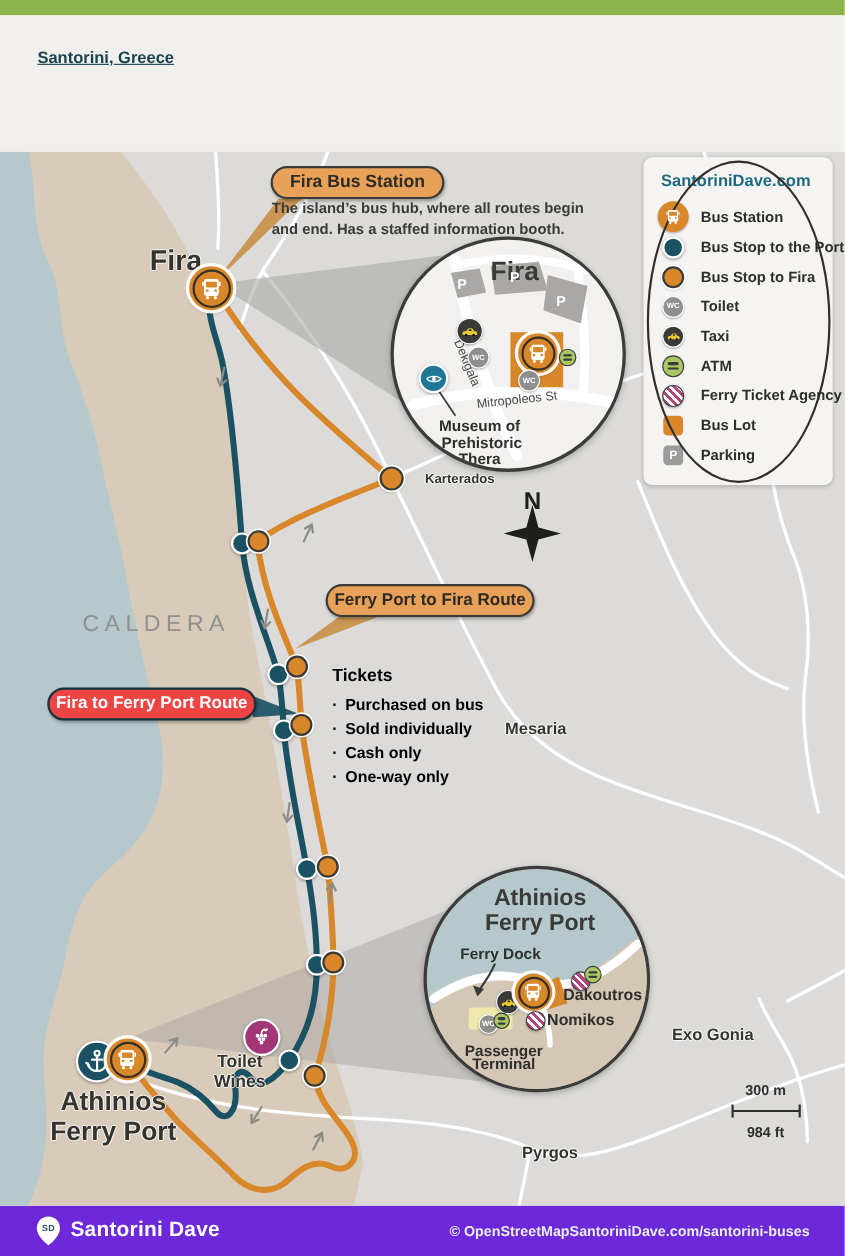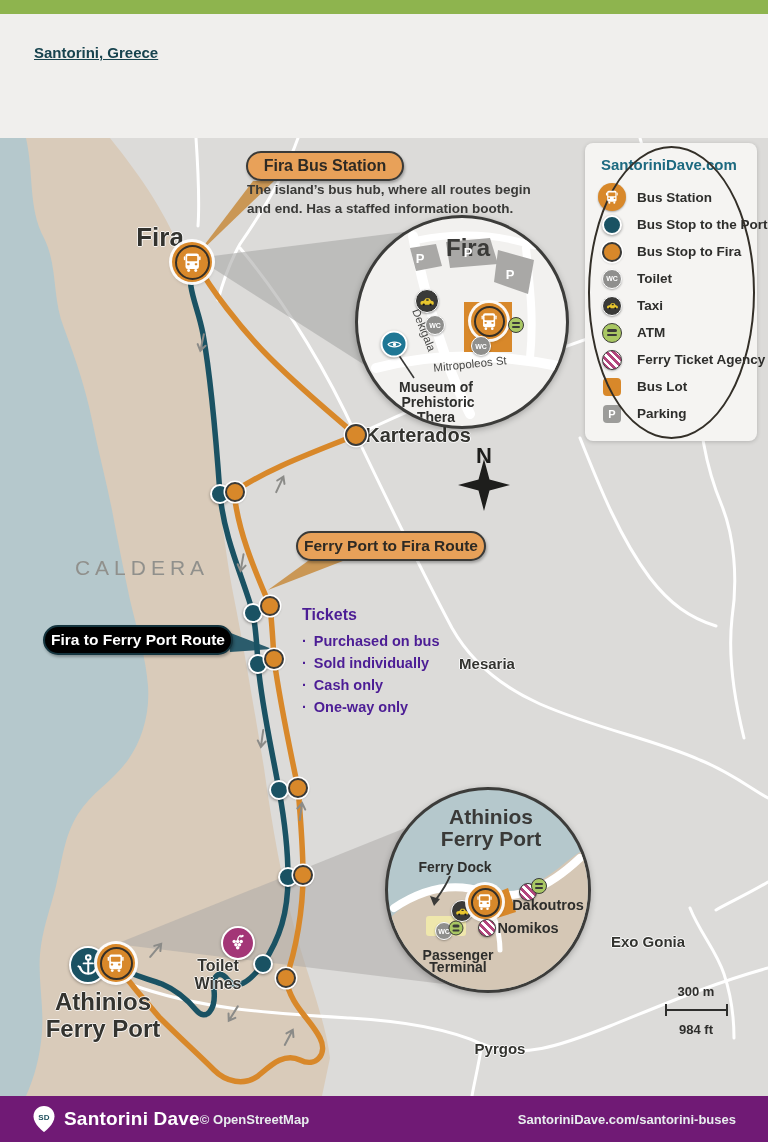--- a/index.html
+++ b/index.html
@@ -19,25 +19,25 @@
   .map > svg.base { position:absolute; left:0; top:0; }
 
   .place { position:absolute; transform:translate(-50%,-50%); font-weight:700; color:#33332f; white-space:nowrap;
            text-shadow:0 1px 0 rgba(255,255,255,.75), 0 -1px 0 rgba(255,255,255,.75), 1px 0 0 rgba(255,255,255,.75), -1px 0 0 rgba(255,255,255,.75); }
   .caldera { font-weight:400; color:#90908c; letter-spacing:5px; font-size:21px; text-shadow:none; }
 
   
   .pill { position:absolute; display:flex; align-items:center; justify-content:center; border:2.5px solid #3a3a38;
           border-radius:16px; font-weight:700; white-space:nowrap; box-shadow:1px 2px 3px rgba(0,0,0,.3); }
   .pill.orange { background:#e8a159; color:#2e2a24; }
-  .pill.teal { background:#000000; color:#fff; border-color:#14343e; }
+  .pill.teal { background:#ef4444; color:#fff; border-color:#14343e; }
 
   .desc { position:absolute; font-size:13.5px; font-weight:700; color:#3a3a38; line-height:19px; }
 
-  .tickets { position:absolute; color:#4c1d95; }
+  .tickets { position:absolute; color:#000000; }
   .tickets .t-title { font-size:16px; font-weight:800; margin-bottom:6px; }
   .tickets .t-row { font-size:14.5px; font-weight:700; line-height:22px; display:flex; gap:7px; }
   .tickets .t-row.strong { font-weight:800; }
 
   
   .busmark { position:absolute; transform:translate(-50%,-50%); background:#d8882a; border-radius:50%;
              box-shadow:0 0 0 3px rgba(255,255,255,.95), 0 2px 4px rgba(0,0,0,.35);
              display:flex; align-items:center; justify-content:center; }
   .busmark::before { content:""; position:absolute; inset:2.5px; border:2.2px solid #332f28; border-radius:50%; }
   .busmark svg { width:56%; height:56%; position:relative; }
@@ -81,23 +81,23 @@
   .inset .street { position:absolute; transform:translate(-50%,-50%); font-size:11.5px; font-weight:400; color:#4a4a48; white-space:nowrap; }
   .pletter { position:absolute; transform:translate(-50%,-50%); font-size:13px; font-weight:800; color:#fff; }
   .fira-inset { left:355px; top:77px; width:214px; height:214px; background:#f2f1ef; }
   .ath-inset { left:385px; top:649px; width:206px; height:206px; background:#b5c8cc; }
 
   
   .north { position:absolute; transform:translate(-50%,-50%); font-size:22px; font-weight:700; color:#1e1e1c; }
   .scale-txt { position:absolute; transform:translate(-50%,-50%); font-size:13px; font-weight:700; color:#2e2e2c; }
 
   
-  .footer { height:46px; background:#701a75; display:flex; align-items:center; padding:0 32px; color:#fff; }
+  .footer { height:46px; background:#6d28d9; display:flex; align-items:center; padding:0 32px; color:#fff; }
   .brand { display:flex; align-items:center; gap:8px; font-size:19px; font-weight:800; letter-spacing:.2px; }
-  .foot-mid { flex:1; text-align:left; font-size:13px; font-weight:700; color:#e8edee; }
+  .foot-mid { flex:1; text-align:right; font-size:13px; font-weight:700; color:#e8edee; }
   .foot-url { font-size:13px; font-weight:700; color:#e8edee; }
 </style>
 </head>
 <body>
 
 <svg width="0" height="0" style="position:absolute">
   <defs>
     <symbol id="sym-bus" viewBox="0 0 24 24">
       <rect x="3" y="5.5" width="1.6" height="4.5" rx="0.8" fill="#fff"></rect>
       <rect x="19.4" y="5.5" width="1.6" height="4.5" rx="0.8" fill="#fff"></rect>
@@ -214,21 +214,21 @@
     </g>
 
     <g transform="translate(484,347)">
       <path d="M0,-26 L5.5,-5.5 L26,0 L5.5,5.5 L0,26 L-5.5,5.5 L-26,0 L-5.5,-5.5 Z" fill="#1e1e1c"></path>
     </g>
 
     <path d="M666,866 L666,878 M666,872 L727,872 M727,866 L727,878" stroke="#2e2e2c" stroke-width="2"></path>
   </svg>
 
   <div class="place" style="left:160px;top:99px;font-size:26px;font-weight:800;">Fira</div>
-  <div class="place" style="left:418px;top:297px;font-size:20px;">Karterados</div>
+  <div class="place" style="left:418px;top:297px;font-size:12px;">Karterados</div>
   <div class="place caldera" style="left:142px;top:430px;text-align:right;">CALDERA</div>
   <div class="place" style="left:487px;top:525px;font-size:15px;">Mesaria</div>
   <div class="place" style="left:648px;top:803px;font-size:15px;">Exo Gonia</div>
   <div class="place" style="left:500px;top:910px;font-size:15px;">Pyrgos</div>
   <div class="place" style="left:218px;top:828px;font-size:16px;font-weight:800;">Toilet</div>
   <div class="place" style="left:218px;top:846px;font-size:16px;font-weight:700;">Wines</div>
   <div class="place" style="left:103px;top:864px;font-size:24px;font-weight:800;">Athinios</div>
   <div class="place" style="left:103px;top:891px;font-size:24px;font-weight:800;">Ferry Port</div>
   <div class="north" style="left:484px;top:318px;">N</div>
   <div class="scale-txt" style="left:696px;top:853px;">300 m</div>

